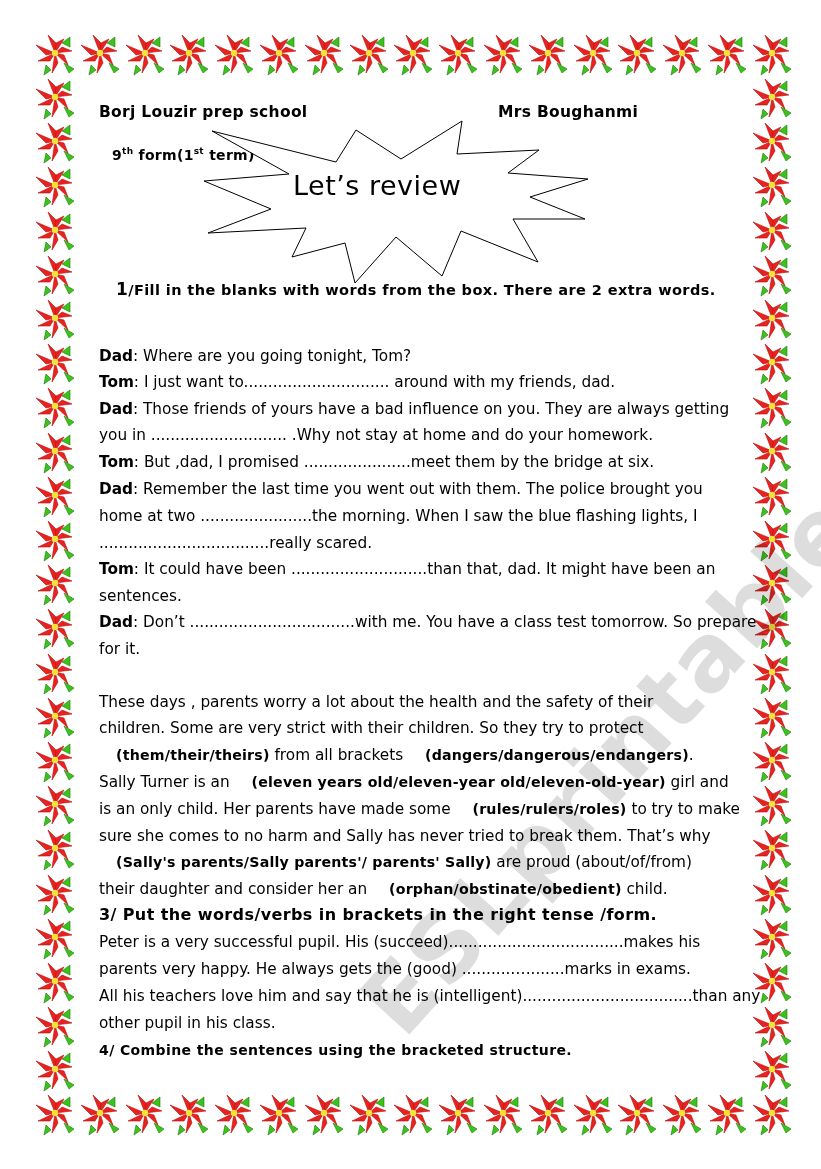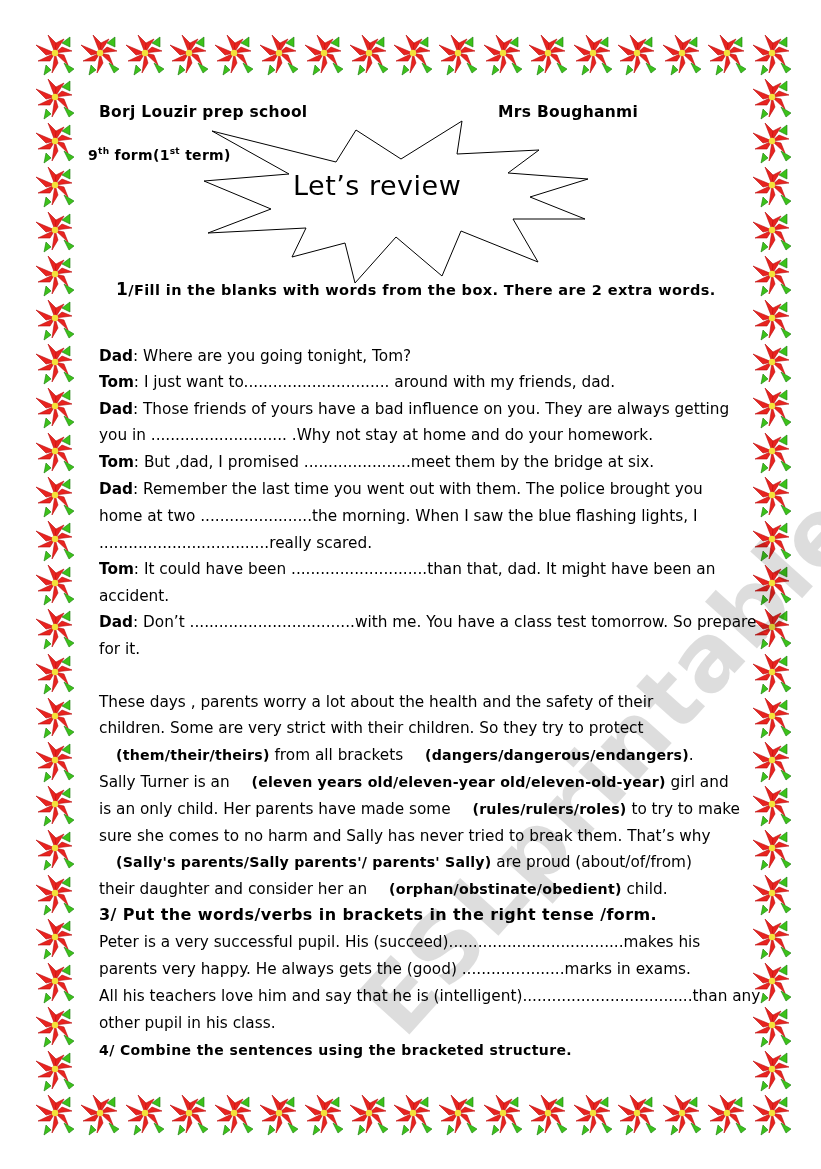--- a/index.html
+++ b/index.html
@@ -1394,21 +1394,21 @@
     </g>
     <circle cx="21" cy="20" r="3.2" fill="#f3e23a"></circle>
   </svg>
       </div>
     </div>
 
   <div class="watermark">ESLprintables.com</div>
 
   <div class="abs hdr" style="left:99px; top:103px;">Borj Louzir prep school</div>
   <div class="abs hdr" style="left:498px; top:103px;">Mrs Boughanmi</div>
-  <div class="abs hdr" style="left:88px; top:146px; font-size:14px;">
+  <div class="abs hdr" style="left:112px; top:146px; font-size:14px;">
     <span>9</span><sup>th</sup><span> form(1</span><sup>st</sup><span> term)</span>
   </div>
 
   <svg class="abs" style="left:0; top:0;" width="821" height="300">
     <polygon fill="#fff" stroke="#000" stroke-width="1" points="212,131 336,162 356,130 401,159 462,121 457,154 539,150 508,173 588,179 530,197 585,219 513,219 538,262 461,231 442,276 396,237 355,283 345,243 292,257 306,228 208,233 271,209 204,181 289,174"></polygon>
   </svg>
   <div class="abs title-review" style="left:293px; top:170px;">Let’s review</div>
 
   <div class="abs instr" style="left:116px; top:279px;">
     <span class="num">1</span><span>/Fill in the blanks with words from the box. There are 2 extra words.</span>
@@ -1417,21 +1417,21 @@
   <div id="dialogue">
       <div class="line" style="top: 346px;"><span class="sp">Dad</span><span>: Where are you going tonight, Tom?</span></div>
       <div class="line" style="top: 372px;"><span class="sp">Tom</span><span>: I just want to.............................. around with my friends, dad.</span></div>
       <div class="line" style="top: 399px;"><span class="sp">Dad</span><span>: Those friends of yours have a bad influence on you. They are always getting</span></div>
       <div class="line" style="top: 425px;"><span>you in ............................ .Why not stay at home and do your homework.</span></div>
       <div class="line" style="top: 452px;"><span class="sp">Tom</span><span>: But ,dad, I promised ......................meet them by the bridge at six.</span></div>
       <div class="line" style="top: 479px;"><span class="sp">Dad</span><span>: Remember the last time you went out with them. The police brought you</span></div>
       <div class="line" style="top: 506px;"><span>home at two .......................the morning. When I saw the blue flashing lights, I</span></div>
       <div class="line" style="top: 533px;"><span>...................................really scared.</span></div>
       <div class="line" style="top: 559px;"><span class="sp">Tom</span><span>: It could have been ............................than that, dad. It might have been an</span></div>
-      <div class="line" style="top: 586px;"><span>accident.</span></div>
+      <div class="line" style="top: 586px;"><span>sentences.</span></div>
       <div class="line" style="top: 612px;"><span class="sp">Dad</span><span>: Don’t ..................................with me. You have a class test tomorrow. So prepare</span></div>
       <div class="line" style="top: 639px;"><span>for it.</span></div>
     </div>
 
   <div id="ex2">
       <div class="line" style="top: 692px;"><span>These days , parents worry a lot about the health and the safety of their</span></div>
       <div class="line" style="top: 718px;"><span>children. Some are very strict with their children. So they try to protect</span></div>
       <div class="line" style="top: 745px;"><span class="opt">(them/their/theirs)</span><span> from all brackets </span><span class="opt">(dangers/dangerous/endangers)</span><span>.</span></div>
       <div class="line" style="top: 772px;"><span>Sally Turner is an </span><span class="opt">(eleven years old/eleven-year old/eleven-old-year)</span><span> girl and</span></div>
       <div class="line" style="top: 799px;"><span>is an only child. Her parents have made some </span><span class="opt">(rules/rulers/roles)</span><span> to try to make</span></div>

